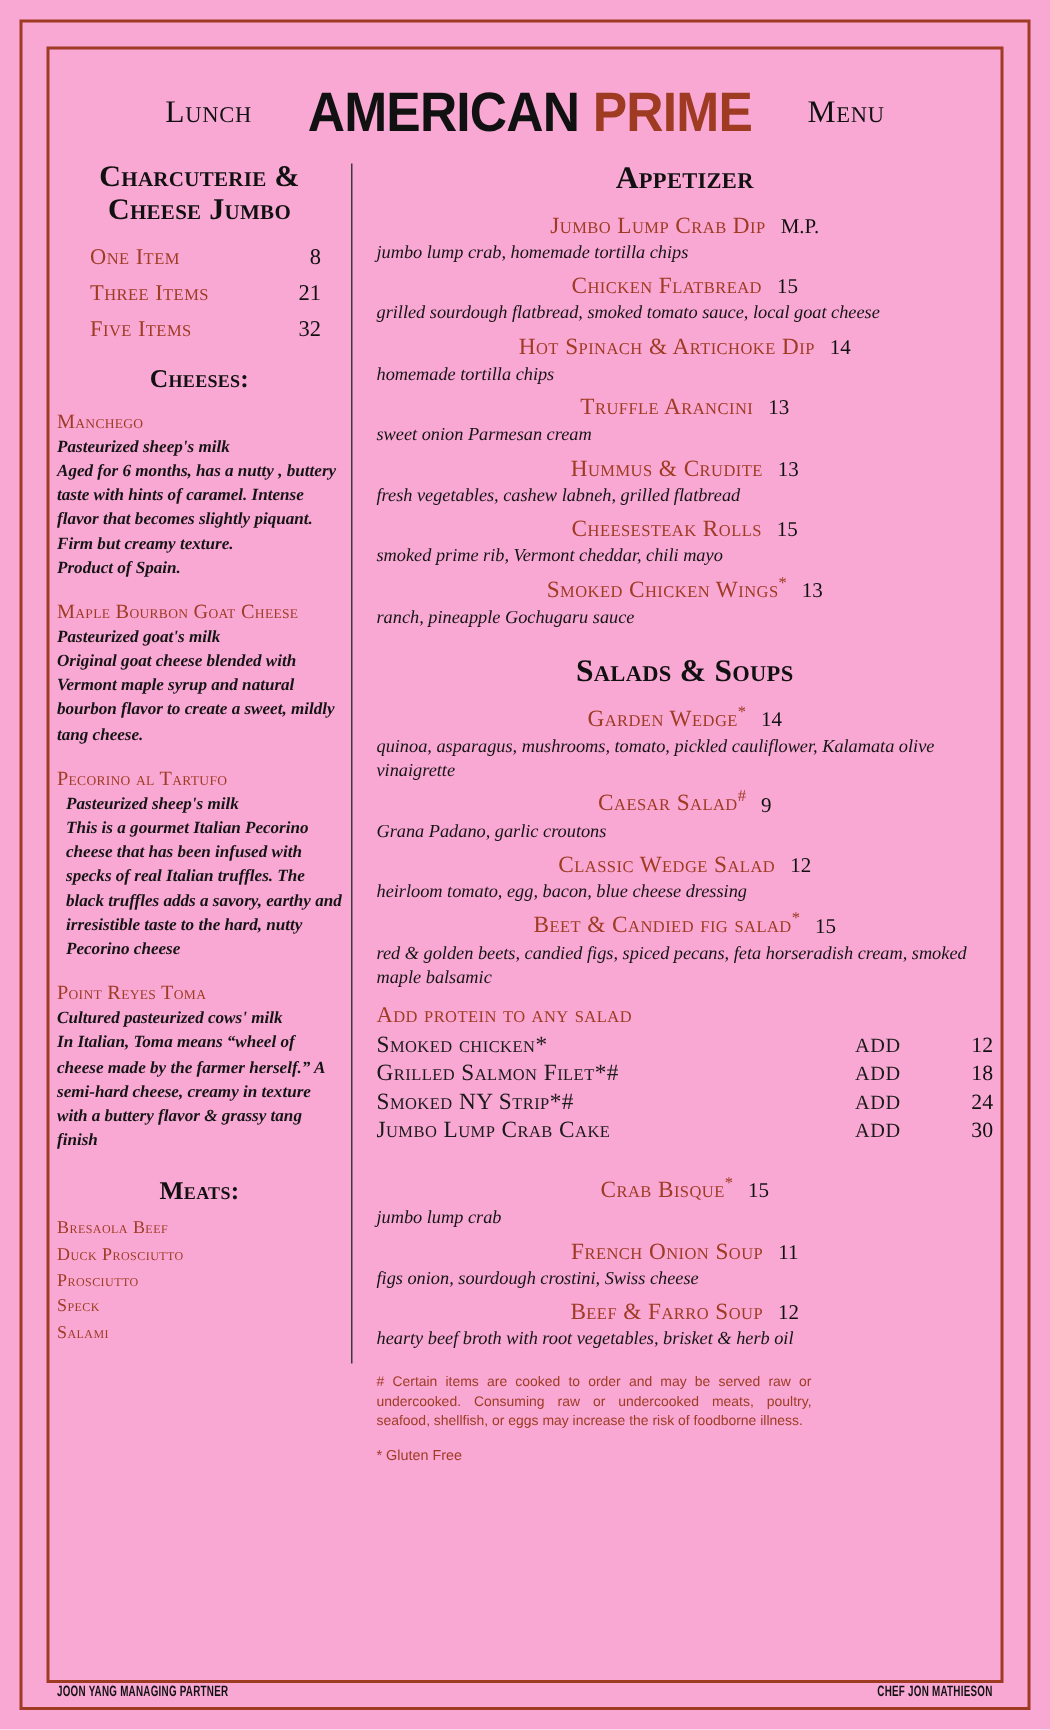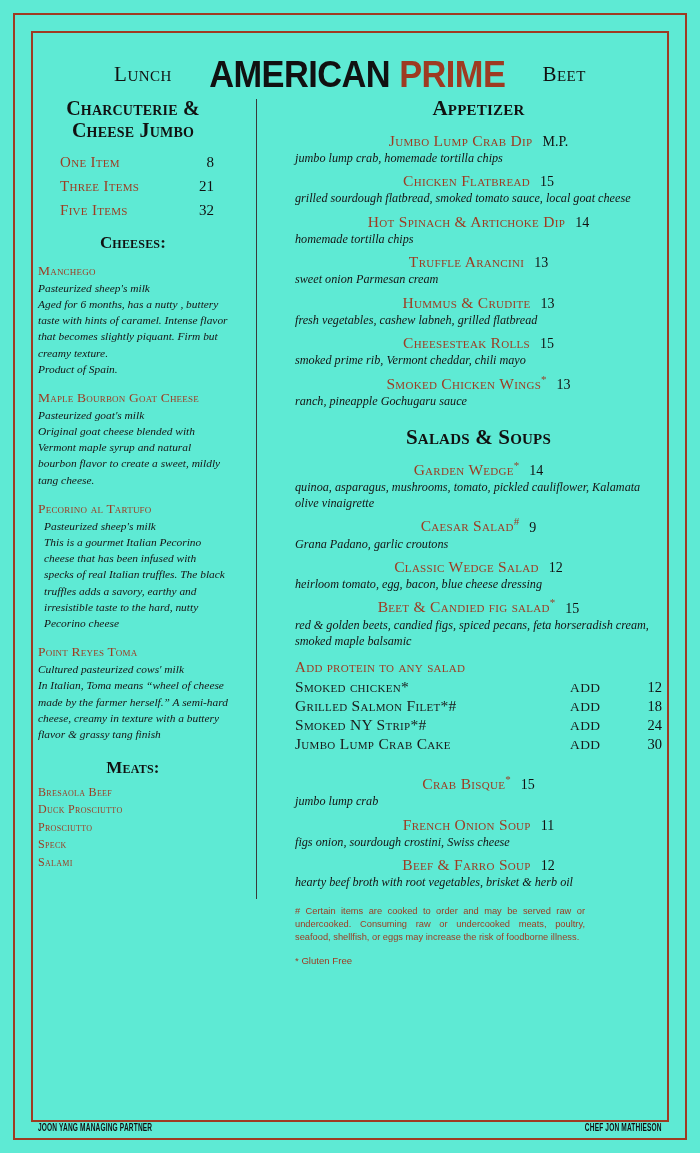--- a/index.html
+++ b/index.html
@@ -13,21 +13,21 @@
     font-family: "Liberation Serif", "DejaVu Serif", serif;
     color: #1a1a1a;
     overflow: hidden;
   }
 
   
   .page {
     position: relative;
     width: 700px;
     height: 1153px;
-    background: #5eead4;
+    background: #f9a8d4;
     box-sizing: border-box;
   }
   .outer-frame {
     position: absolute;
     left: 13px; top: 13px; right: 13px; bottom: 13px;
     border: 2.5px solid #9e3b22;
     box-sizing: border-box;
   }
   .inner-frame {
     position: absolute;
@@ -67,22 +67,22 @@
     line-height: 1;
     white-space: nowrap;
     transform: scaleX(0.93);
   }
   .brand .b-american { color: #111111; }
   .brand .b-prime { color: #9e3b22; }
 
   
   .columns {
     display: flex;
+    margin-top: 10px;
     height: 920px;
-    gap: 22px;
   }
   .col-left {
     width: 196px;
     flex: 0 0 196px;
     padding-right: 6px;
     box-sizing: border-box;
   }
   .divider {
     width: 0;
     border-left: 1.2px solid #3a3a3a;
@@ -147,20 +147,21 @@
     font-size: 13.5px;
     color: #9e3b22;
     letter-spacing: 0.2px;
     margin-bottom: 1px;
   }
   .cheese-desc {
     font-style: italic;
     font-size: 11.4px;
     line-height: 1.42;
     color: #141414;
+    font-weight: bold;
   }
   .cheese-block.indented .cheese-desc { padding-left: 6px; }
 
   
   .meats-list { margin-top: 6px; }
   .meat-item {
     font-variant: small-caps;
     font-size: 12px;
     color: #9e3b22;
     letter-spacing: 0.3px;
@@ -288,21 +289,21 @@
   <div class="outer-frame"></div>
   <div class="inner-frame"></div>
 
   <div class="content">
 
     <div class="masthead">
       <div class="masthead-side">Lunch</div>
       <div class="brand">
         <span class="b-american">AMERICAN</span><span>&nbsp;</span><span class="b-prime">PRIME</span>
       </div>
-      <div class="masthead-side">Beet</div>
+      <div class="masthead-side">Menu</div>
     </div>
 
     <div class="columns">
 
       <div class="col-left">
 
         <div class="sec-head">
           <div>Charcuterie &amp;</div>
           <div>Cheese Jumbo</div>
         </div>

